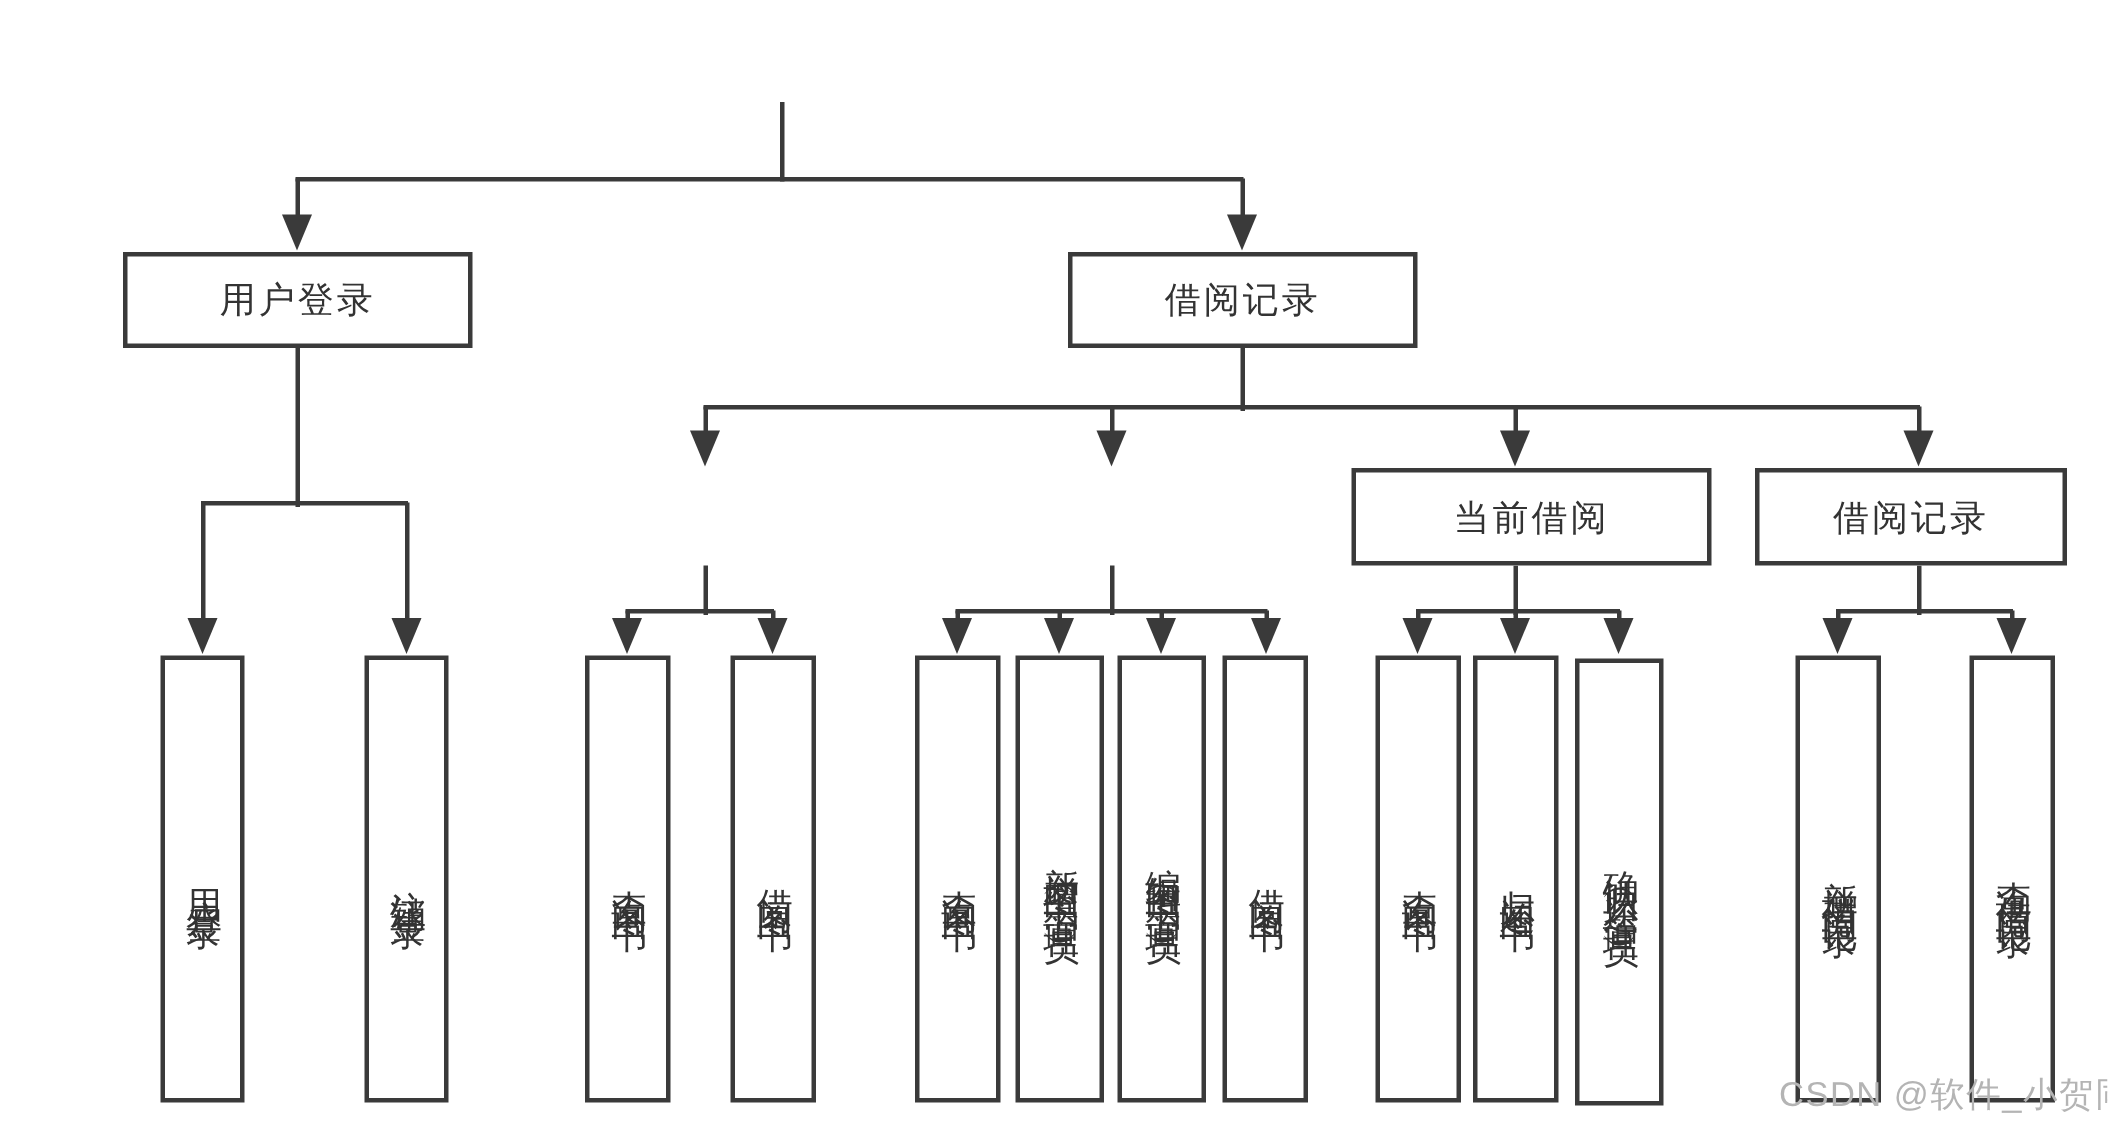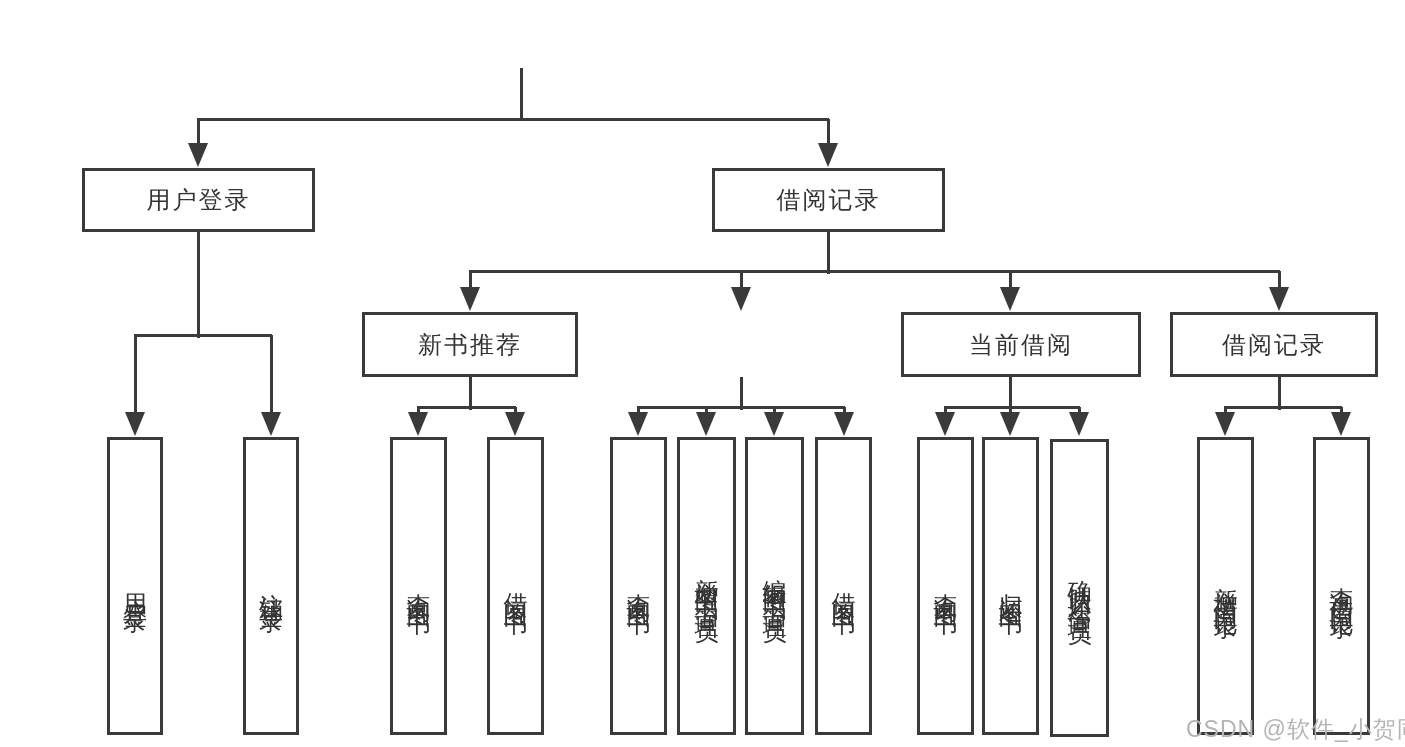--- a/index.html
+++ b/index.html
@@ -59,23 +59,20 @@
 <div id="canvas">
 
 
   <div class="node h-node" style="left:82px;top:168px;width:233px;height:64px">
     <span class="lbl">用户登录</span>
   </div>
   <div class="node h-node" style="left:712px;top:168px;width:233px;height:64px">
     <span class="lbl">借阅记录</span>
   </div>
 
-  <div class="node h-node" style="left:362px;top:312px;width:216px;height:65px">
-    <span class="lbl">新书推荐</span>
-  </div>
   <div class="node h-node" style="left:901px;top:312px;width:240px;height:65px">
     <span class="lbl">当前借阅</span>
   </div>
   <div class="node h-node" style="left:1170px;top:312px;width:208px;height:65px">
     <span class="lbl">借阅记录</span>
   </div>
 
   <div class="node v-node" style="left:107px;top:437px;width:56px;height:298px">
     <span class="lbl">用户登录</span>
   </div>

